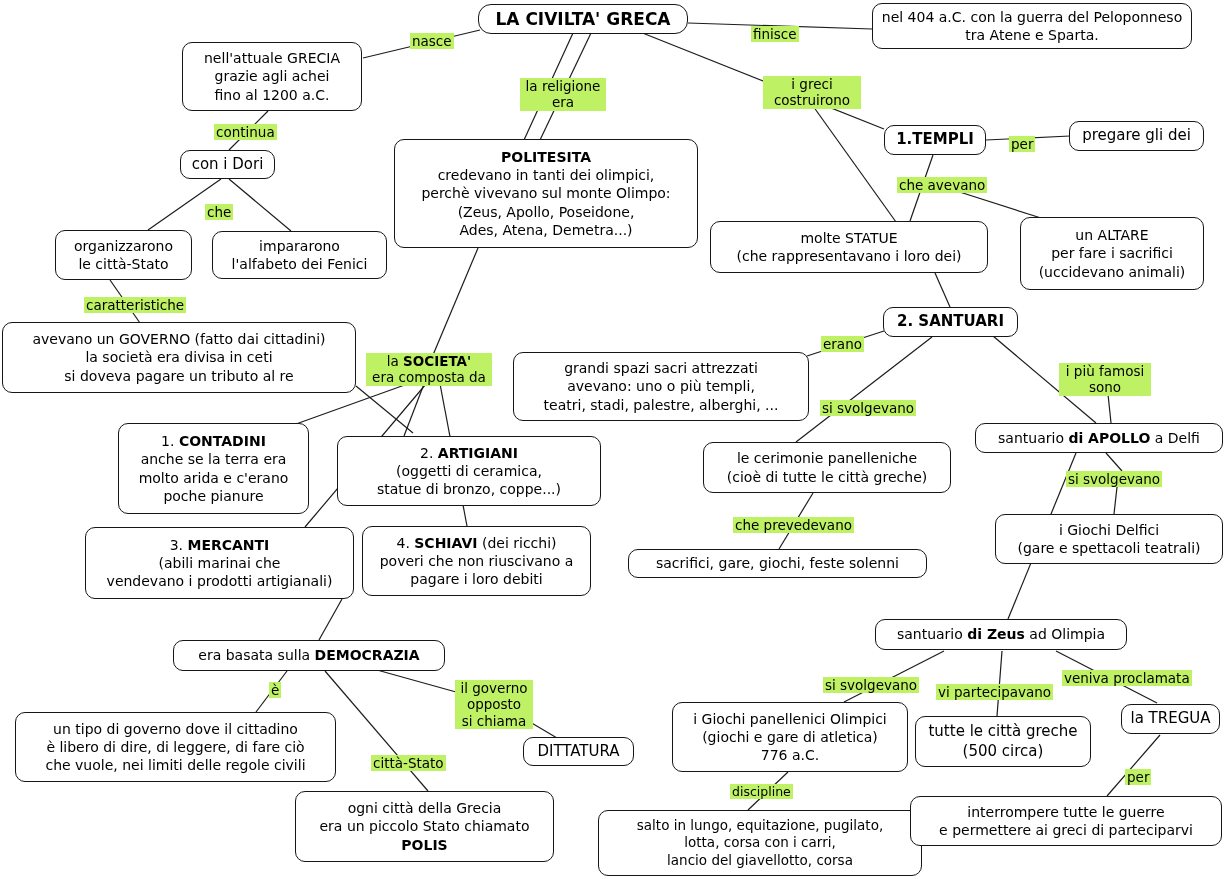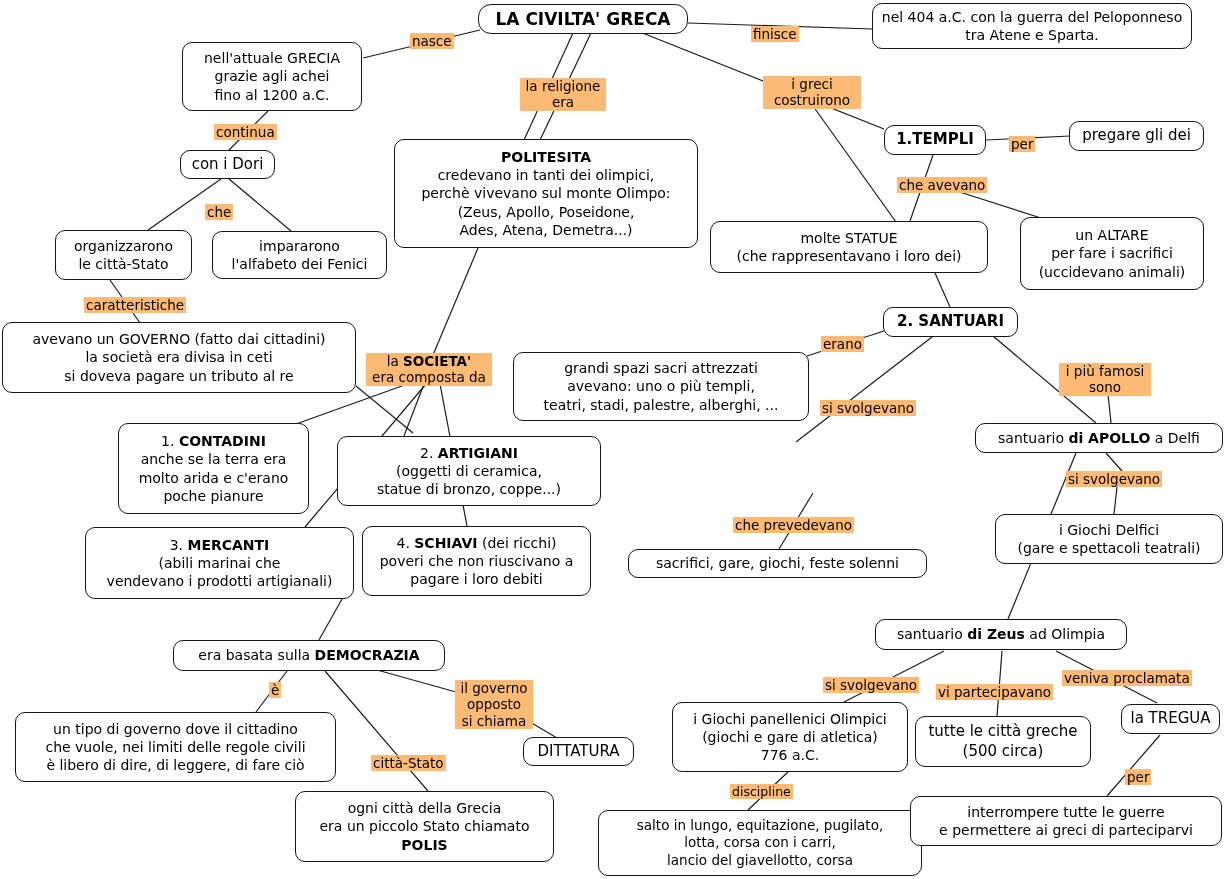--- a/index.html
+++ b/index.html
@@ -9,21 +9,21 @@
   }
   #wires{position:absolute;left:0;top:0;z-index:0;}
   .node{
     position:absolute;z-index:2;box-sizing:border-box;
     background:#fff;border:1.4px solid #161616;border-radius:10px;
     display:flex;flex-direction:column;justify-content:center;align-items:center;
     text-align:center;padding:3px 6px;font-size:14px;line-height:1.3;
   }
   .node .ln{white-space:nowrap;}
   .lbl{
-    position:absolute;z-index:1;background:#fdba74;text-align:center;
+    position:absolute;z-index:1;background:#bef264;text-align:center;
     font-size:13.5px;line-height:1.22;padding:0 2px;
   }
   .lbl .ln{white-space:nowrap;}
   .bold{font-weight:bold;}
   
   #n-title{left:478px;top:4px;width:210px;height:30px;font-size:17px;font-weight:bold;border-radius:13px;border-width:1.6px;}
   #n-peloponneso{left:872px;top:3px;width:320px;height:46px;}
   #n-grecia{left:182px;top:42px;width:180px;height:69px;}
   #n-dori{left:180px;top:150px;width:95px;height:29px;font-size:15px;}
   #n-organizzarono{left:55px;top:230px;width:137px;height:50px;}
@@ -203,20 +203,24 @@
     <div class="ln">molto arida e c'erano</div>
     <div class="ln">poche pianure</div>
   </div>
 
   <div class="node" id="n-artigiani">
     <div class="ln"><span>2. </span><span class="bold">ARTIGIANI</span></div>
     <div class="ln">(oggetti di ceramica,</div>
     <div class="ln">statue di bronzo, coppe...)</div>
   </div>
 
+  <div class="node" id="n-cerimonie">
+    <div class="ln">le cerimonie panelleniche</div>
+    <div class="ln">(cioè di tutte le città greche)</div>
+  </div>
 
   <div class="node" id="n-apollo">
     <div class="ln"><span>santuario </span><span class="bold">di APOLLO</span><span> a Delfi</span></div>
   </div>
 
   <div class="node" id="n-mercanti">
     <div class="ln"><span>3. </span><span class="bold">MERCANTI</span></div>
     <div class="ln">(abili marinai che</div>
     <div class="ln">vendevano i prodotti artigianali)</div>
   </div>
@@ -239,22 +243,22 @@
   <div class="node" id="n-zeus">
     <div class="ln"><span>santuario </span><span class="bold">di Zeus</span><span> ad Olimpia</span></div>
   </div>
 
   <div class="node" id="n-democrazia">
     <div class="ln"><span>era basata sulla </span><span class="bold">DEMOCRAZIA</span></div>
   </div>
 
   <div class="node" id="n-tipo-governo">
     <div class="ln">un tipo di governo dove il cittadino</div>
+    <div class="ln">è libero di dire, di leggere, di fare ciò</div>
     <div class="ln">che vuole, nei limiti delle regole civili</div>
-    <div class="ln">è libero di dire, di leggere, di fare ciò</div>
   </div>
 
   <div class="node" id="n-dittatura">
     <div class="ln">DITTATURA</div>
   </div>
 
   <div class="node" id="n-olimpici">
     <div class="ln">i Giochi panellenici Olimpici</div>
     <div class="ln">(giochi e gare di atletica)</div>
     <div class="ln">776 a.C.</div>

